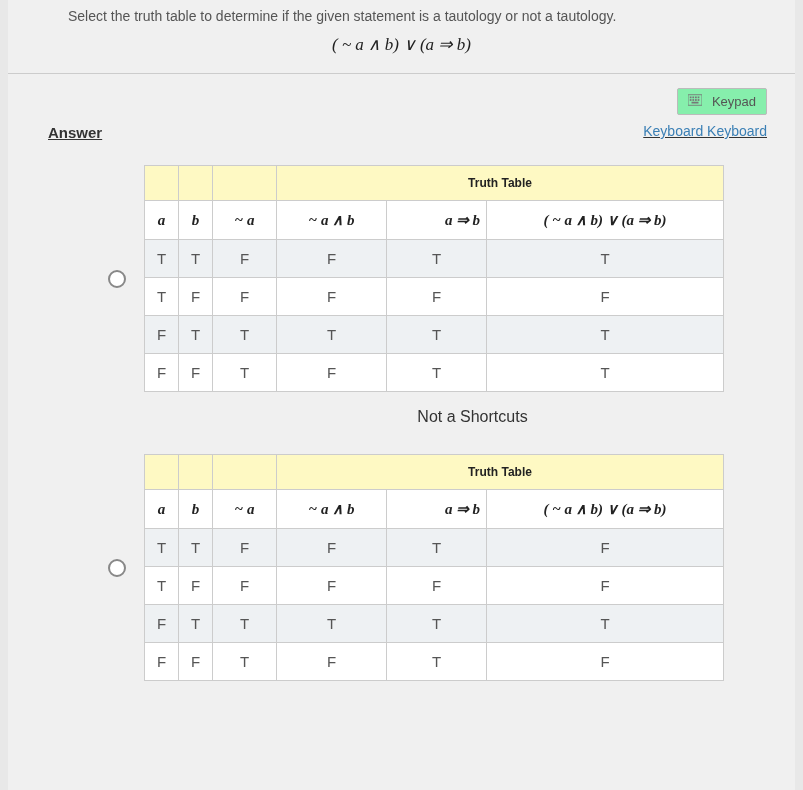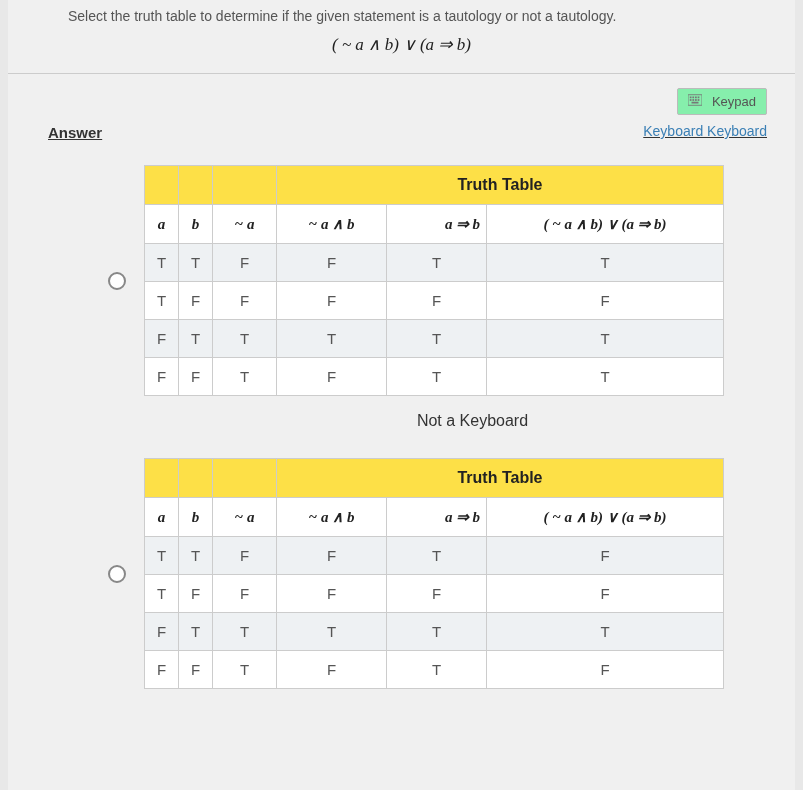--- a/index.html
+++ b/index.html
@@ -95,23 +95,23 @@
     font-size: 15px;
   }
   .truth-table th, .truth-table td {
     border: 1px solid #ccc;
     text-align: center;
     padding: 10px 6px;
     vertical-align: middle;
   }
   .truth-table .title-row th {
     font-weight: 600;
-    font-size: 16px;
+    font-size: 12px;
     color: #222;
-    background: #fde047;
+    background: #fef9c3;
     border-bottom: 1px solid #ccc;
   }
   .truth-table .title-row th.blank {
     border-right: 1px solid #ccc;
   }
   .truth-table thead .hdr th {
     font-family: "Times New Roman", serif;
     font-style: italic;
     font-weight: 600;
     color: #222;
@@ -219,21 +219,21 @@
               <td>T</td>
               <td>F</td>
               <td>T</td>
               <td>T</td>
             </tr>
           </tbody>
         </table>
       </div>
     </div>
 
-    <div class="verdict">Not a Keyboard</div>
+    <div class="verdict">Not a Shortcuts</div>
 
     <div class="option-row">
       <div class="radio"></div>
       <div class="tt-wrap">
         <table class="truth-table">
           <thead>
             <tr class="title-row">
               <th class="blank col-ab"></th>
               <th class="blank col-ab"></th>
               <th class="blank col-na"></th>

